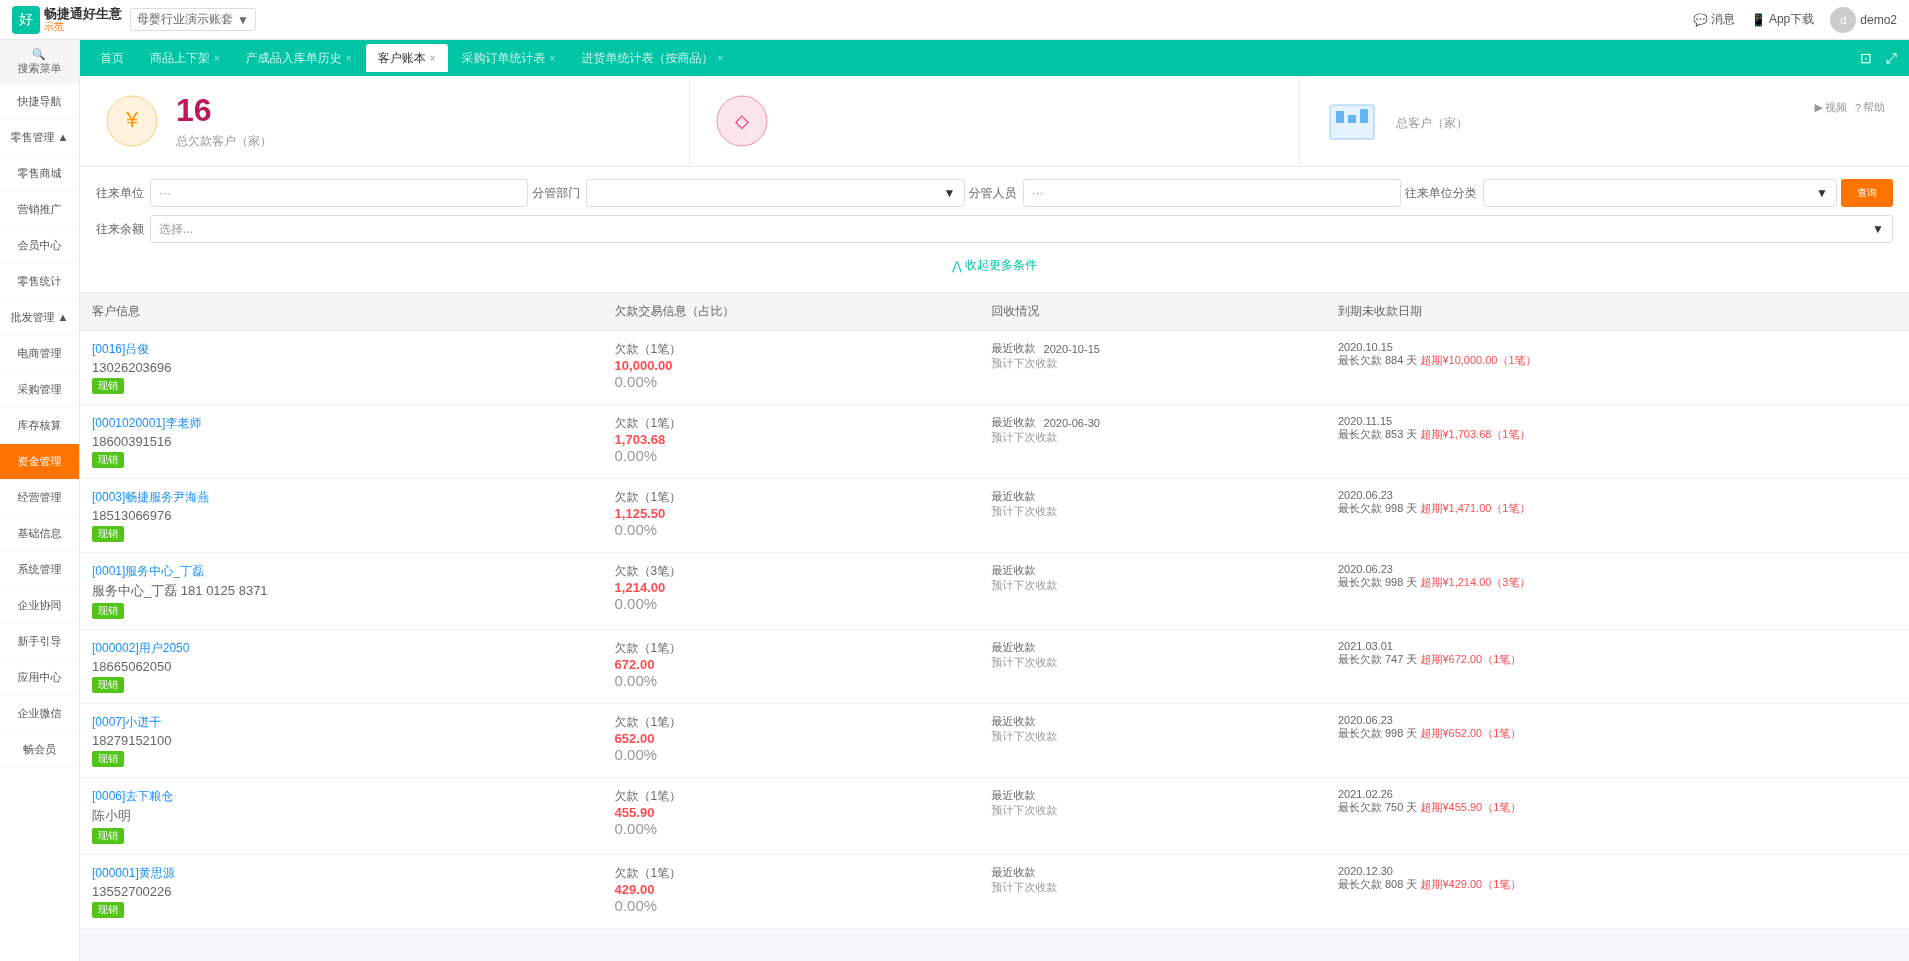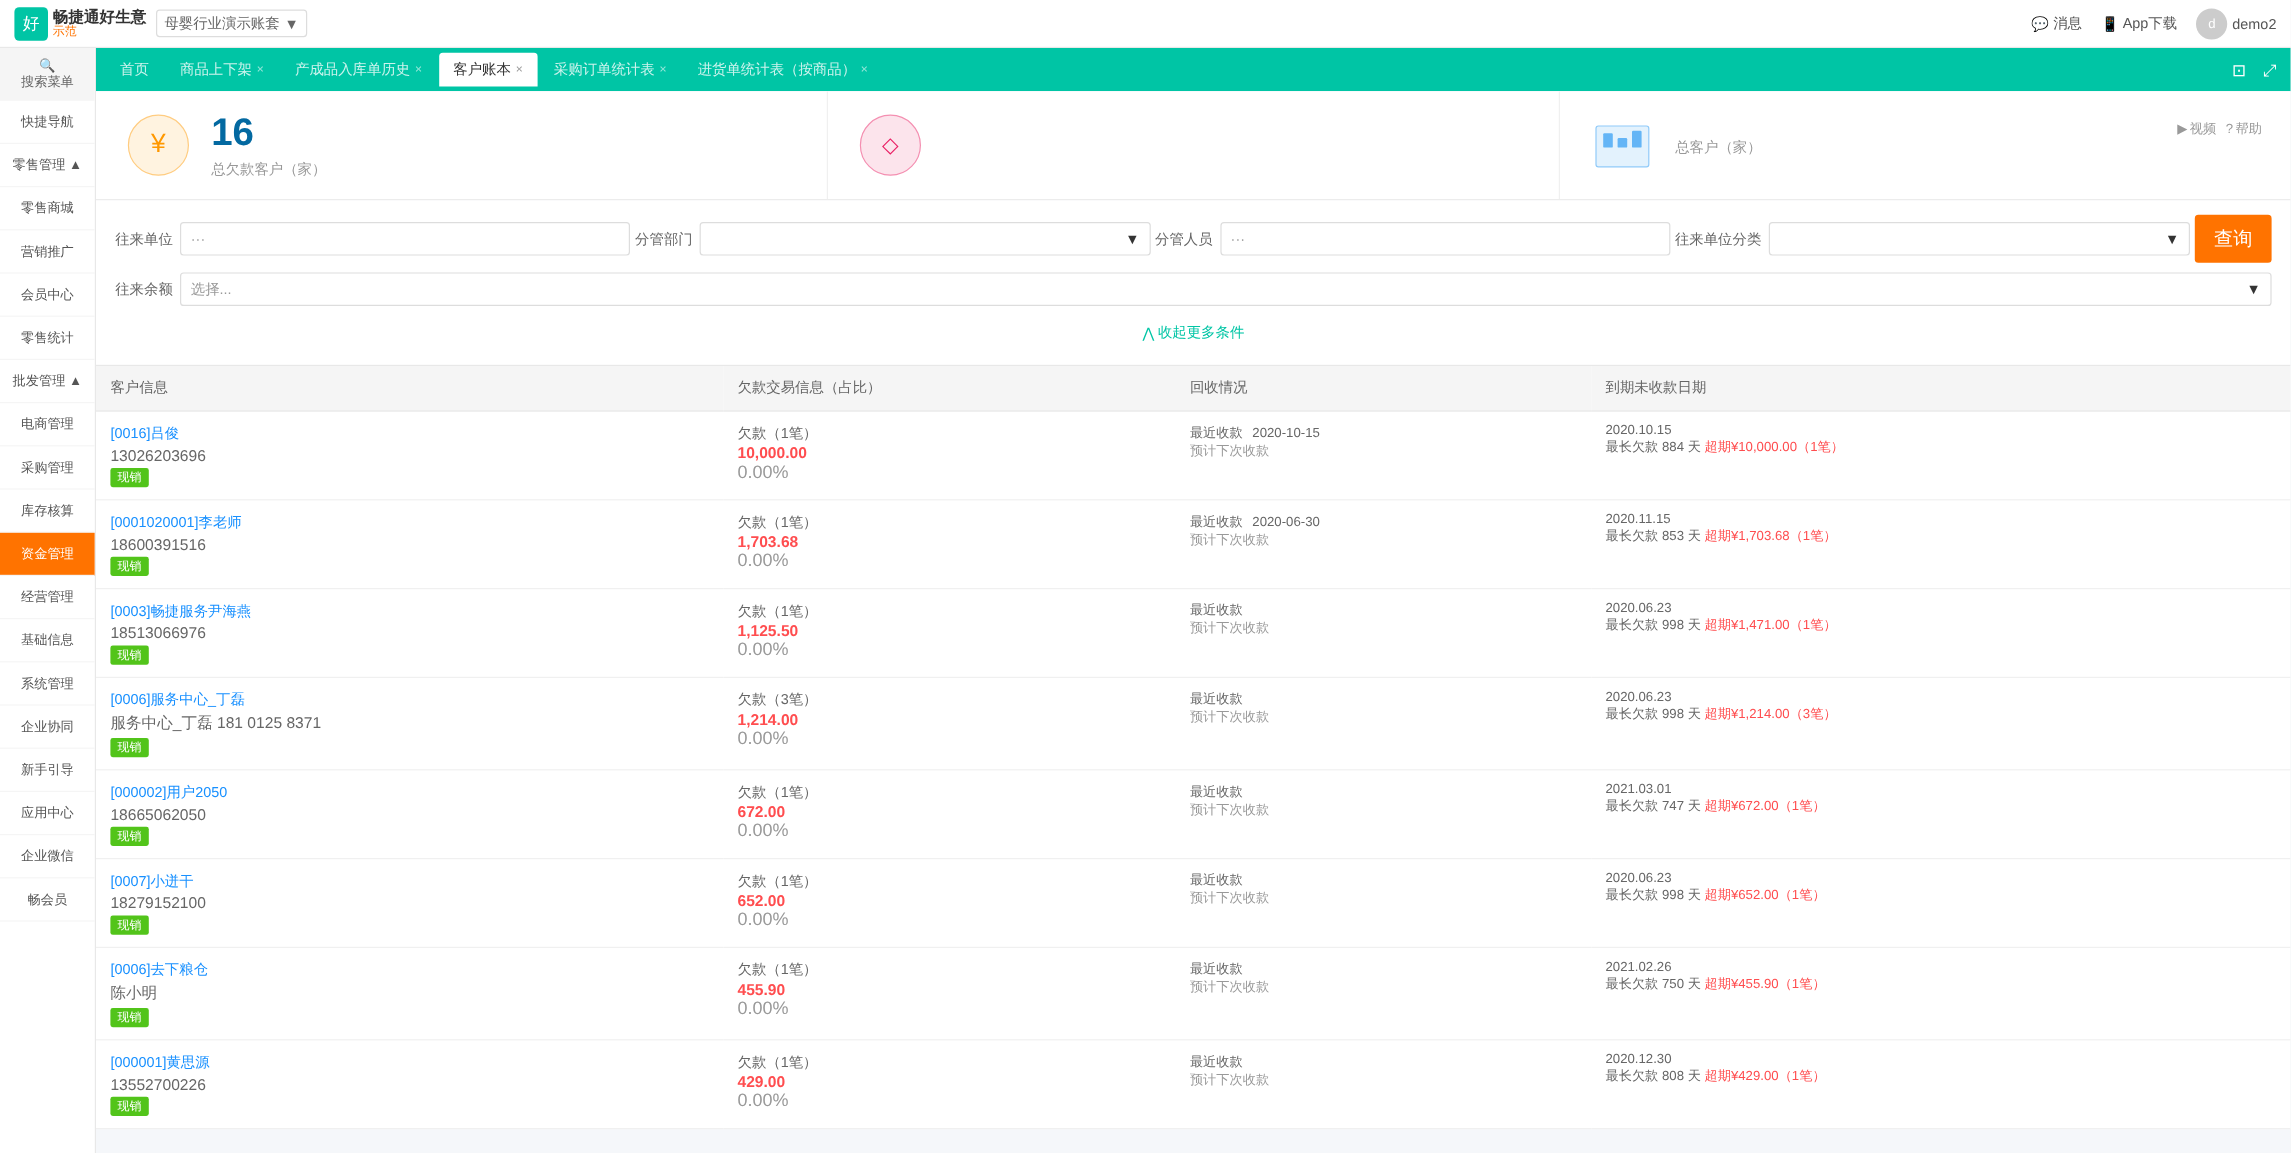--- a/index.html
+++ b/index.html
@@ -42,36 +42,36 @@
     
     .page-content { flex: 1; overflow-y: auto; background: #f5f7fa; }
 
     
     .summary-cards { display: flex; background: #fff; border-bottom: 1px solid #e8e8e8; }
     .summary-card { flex: 1; display: flex; align-items: center; padding: 16px 24px; gap: 16px; border-right: 1px solid #f0f0f0; }
     .summary-card:last-child { border-right: none; }
     .card-icon { width: 56px; height: 56px; display: flex; align-items: center; justify-content: center; }
     .card-icon svg { width: 52px; height: 52px; }
     .card-info { flex: 1; }
-    .card-number { font-size: 32px; font-weight: bold; color: #0369a1; }
+    .card-number { font-size: 32px; font-weight: bold; color: #be185d; }
     .card-number.negative { color: #ff4d4f; }
     .card-number.black { color: #333; font-weight: 900; text-decoration: underline; }
     .card-label { font-size: 12px; color: #999; margin-top: 4px; }
     .card-actions { display: flex; gap: 8px; font-size: 11px; color: #999; align-self: flex-start; margin-top: 8px; }
     .card-actions span { cursor: pointer; display: flex; align-items: center; gap: 2px; }
 
     
     .filter-area { background: #fff; padding: 12px 16px; border-bottom: 1px solid #e8e8e8; }
     .filter-row { display: flex; align-items: center; gap: 4px; margin-bottom: 8px; }
     .filter-item { display: flex; align-items: center; gap: 6px; flex: 1; }
     .filter-label { font-size: 12px; color: #666; white-space: nowrap; }
     .filter-input { flex: 1; height: 28px; border: 1px solid #ddd; border-radius: 3px; padding: 0 8px; font-size: 12px; display: flex; align-items: center; justify-content: space-between; cursor: pointer; background: #fff; }
     .filter-input.has-dots { color: #999; }
     .filter-select { flex: 1; height: 28px; border: 1px solid #ddd; border-radius: 3px; padding: 0 8px; font-size: 12px; display: flex; align-items: center; justify-content: space-between; cursor: pointer; background: #fff; }
-    .search-btn { background: #ff7300; color: #fff; border: none; padding: 6px 16px; border-radius: 3px; font-size: 16px; cursor: pointer; height: 40px; }
+    .search-btn { background: #ff7300; color: #fff; border: none; padding: 6px 16px; border-radius: 3px; font-size: 10px; cursor: pointer; height: 28px; }
     .collapse-row { display: flex; justify-content: center; align-items: center; padding: 6px 0; }
     .collapse-btn { color: #00c5a5; font-size: 12px; cursor: pointer; display: flex; align-items: center; gap: 3px; background: none; border: none; }
 
     
     .results-bar { display: flex; align-items: center; justify-content: space-between; padding: 8px 16px; background: #f9f9f9; border-bottom: 1px solid #e8e8e8; }
     .results-actions { display: flex; align-items: center; gap: 12px; font-size: 12px; color: #666; }
     .results-actions span { cursor: pointer; display: flex; align-items: center; gap: 3px; }
 
     
     .data-table { width: 100%; border-collapse: collapse; background: #fff; }
@@ -394,21 +394,21 @@
       </div>
       <div style="color:#999;font-size:11px;">预计下次收款</div>
     </td>
     <td>
       <div class="date-text">2020.06.23</div>
       <div class="days-text">最长欠款 998 天 <span class="overdue-red">超期¥1,471.00（1笔）</span></div>
     </td>
   </tr>
             <tr>
     <td>
-      <div class="customer-name">[0006]服务中心_丁磊</div>
+      <div class="customer-name">[0001]服务中心_丁磊</div>
       <div class="customer-phone">服务中心_丁磊 181 0125 8371</div>
       <span class="customer-tag">现销</span>
     </td>
     <td>
       <div style="color:#666;font-size:12px;">欠款（3笔）</div>
       <div class="amount-red">1,214.00</div>
       <div class="percent-text">0.00%</div>
     </td>
     <td>
       <div style="display:flex;gap:8px;align-items:center;">

